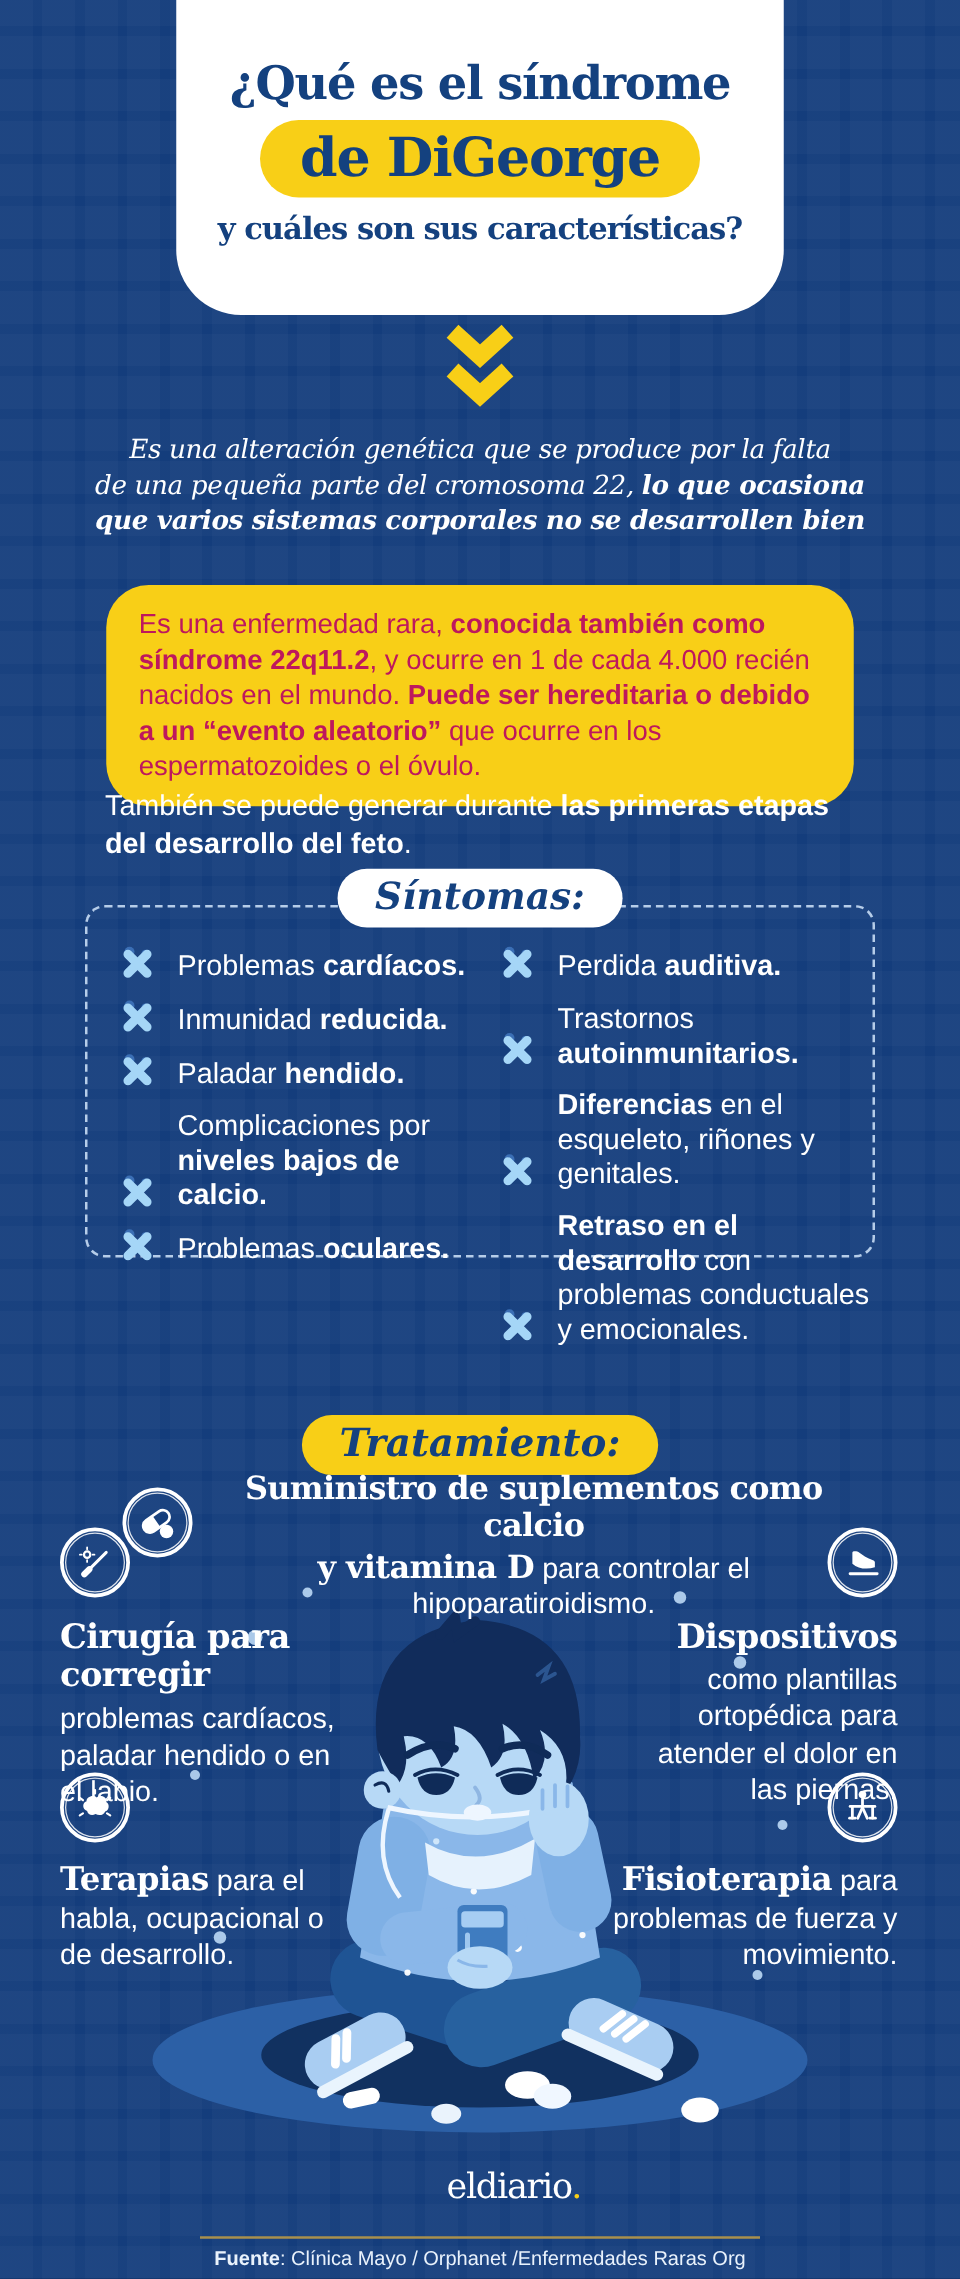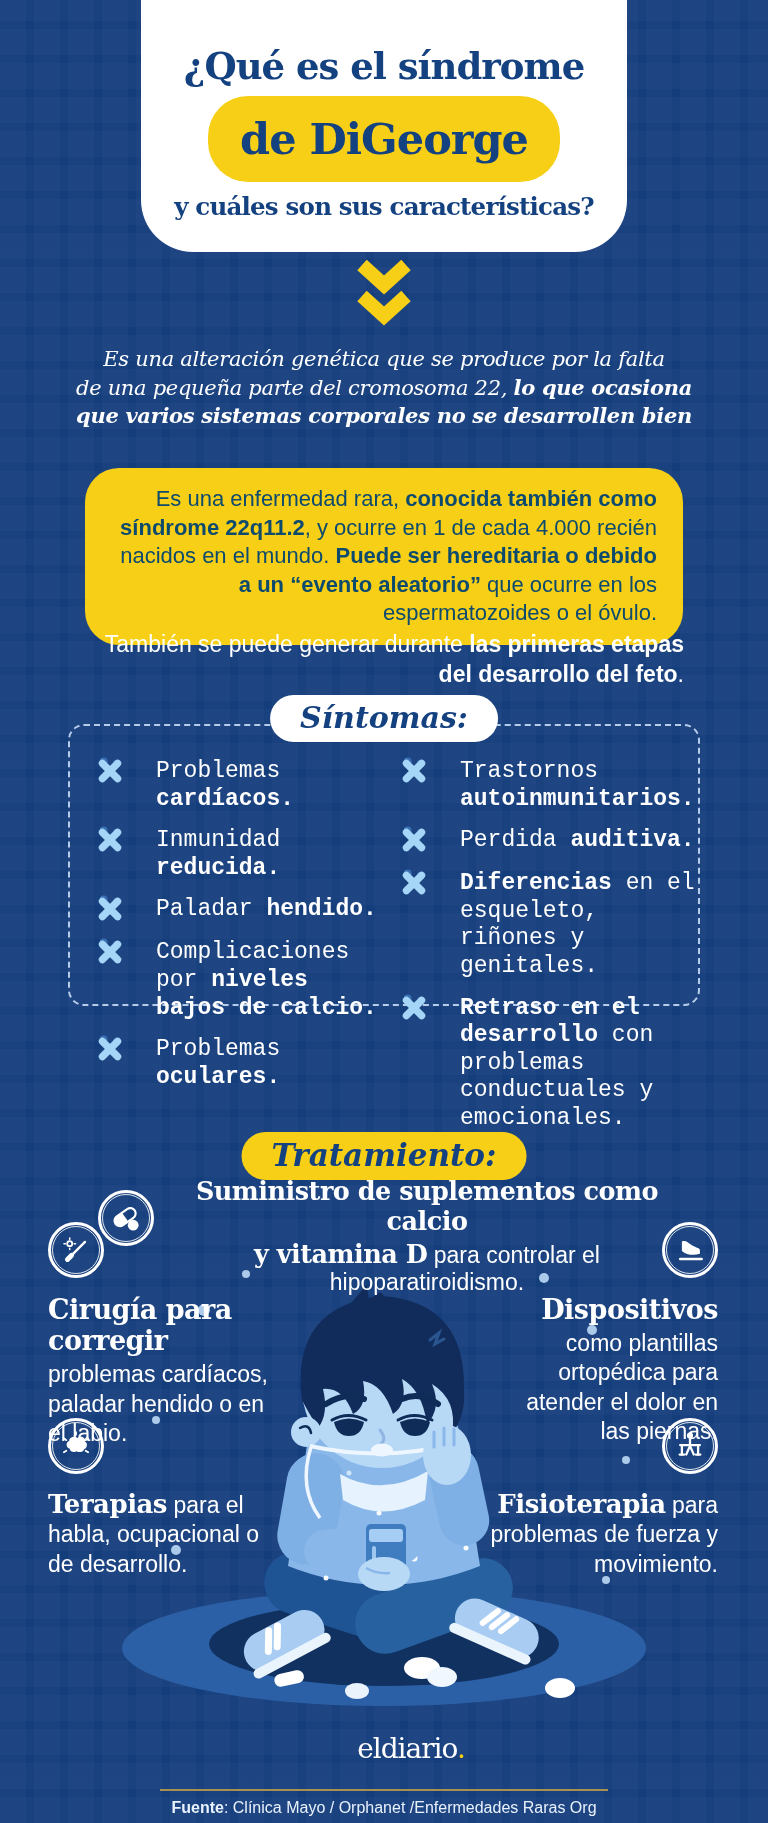--- a/index.html
+++ b/index.html
@@ -16,63 +16,63 @@
 
   
   .card {
     position:absolute; left:141px; top:0; width:486px; height:252px;
     background:#ffffff; border-radius:0 0 52px 52px;
     text-align:center; padding-top:44px;
   }
   .card .t1 { font-family:"DejaVu Serif", serif; font-weight:bold; font-size:37px; color:#14417f; letter-spacing:-1px; }
   .card .pill-y {
     display:inline-block; margin-top:8px; background:#f8cf17; border-radius:40px;
-    padding:18px 32px; font-family:"DejaVu Serif", serif; font-weight:bold; font-size:43px;
+    padding:6px 32px; font-family:"DejaVu Serif", serif; font-weight:bold; font-size:43px;
     color:#14417f; letter-spacing:-1px;
   }
   .card .t3 { margin-top:10px; font-family:"DejaVu Serif", serif; font-weight:bold; font-size:24.5px; color:#14417f; letter-spacing:-0.8px; }
 
   .chevrons { position:absolute; top:258px; left:0; width:100%; text-align:center; }
   .chevrons svg { display:block; margin:0 auto; }
 
   
   .intro {
     position:absolute; top:346px; left:24px; width:720px; text-align:center;
     font-family:"DejaVu Serif", serif; font-style:italic; font-size:21px;
     color:#ffffff; line-height:1.32; letter-spacing:-0.3px;
   }
   .intro b { font-weight:bold; }
 
   .factbox {
     position:absolute; top:468px; left:85px; width:598px;
     background:#f8cf17; border-radius:34px; padding:17px 26px;
-    text-align:right; font-size:22px; line-height:1.3; color:#0c4a6e;
+    text-align:left; font-size:22px; line-height:1.3; color:#be185d;
   }
   .factbox b { font-weight:bold; }
 
   .fetus {
-    position:absolute; top:630px; left:84px; width:600px; text-align:right;
+    position:absolute; top:630px; left:84px; width:600px; text-align:left;
     color:#ffffff; font-size:23px; line-height:1.3;
   }
 
   
   .sym-pill {
     position:absolute; top:695px; left:50%; transform:translateX(-50%);
     background:#ffffff; border-radius:28px; padding:5px 30px 7px;
     font-family:"DejaVu Serif", serif; font-weight:bold; font-style:italic;
     font-size:30px; color:#14417f; z-index:2; white-space:nowrap;
   }
   .sym-box {
     position:absolute; top:724px; left:68px; width:632px; height:282px;
     border:2px dashed rgba(210,230,252,.85); border-radius:16px; z-index:1;
   }
   .sym-col { position:absolute; top:758px; z-index:2; }
   .sym-left  { left:94px;  width:286px; }
   .sym-right { left:398px; width:298px; }
-  .sym { display:flex; gap:30px; margin-bottom:14px; color:#ffffff; font-size:23px; line-height:1.2; align-items:flex-start;font-family:Liberation Mono, monospace; }
+  .sym { display:flex; gap:16px; margin-bottom:14px; color:#ffffff; font-size:23px; line-height:1.2; align-items:flex-end; }
   .sym svg { width:32px; height:32px; flex:0 0 32px; margin-top:-3px; }
   .sym b { font-weight:bold; }
 
   
   .tr-pill {
     position:absolute; top:1132px; left:50%; transform:translateX(-50%);
     background:#f8cf17; border-radius:28px; padding:5px 30px 7px;
     font-family:"DejaVu Serif", serif; font-weight:bold; font-style:italic;
     font-size:31px; color:#14417f; z-index:2; white-space:nowrap;
   }
@@ -233,27 +233,27 @@
         </svg>
       <div><span>Problemas </span><b>oculares.</b><span></span></div>
     </div>
   </div>
 
   <div class="sym-col sym-right">
     <div class="sym">
       <svg>
           <use href="#ic-chrom"></use>
         </svg>
+      <div><span>Perdida </span><b>auditiva.</b><span></span></div>
+    </div>
+    <div class="sym">
+      <svg>
+          <use href="#ic-chrom"></use>
+        </svg>
       <div><span>Trastornos </span><b>autoinmunitarios.</b><span></span></div>
-    </div>
-    <div class="sym">
-      <svg>
-          <use href="#ic-chrom"></use>
-        </svg>
-      <div><span>Perdida </span><b>auditiva.</b><span></span></div>
     </div>
     <div class="sym">
       <svg>
           <use href="#ic-chrom"></use>
         </svg>
       <div><b>Diferencias</b><span> en el esqueleto, riñones y genitales.</span></div>
     </div>
     <div class="sym">
       <svg>
           <use href="#ic-chrom"></use>

